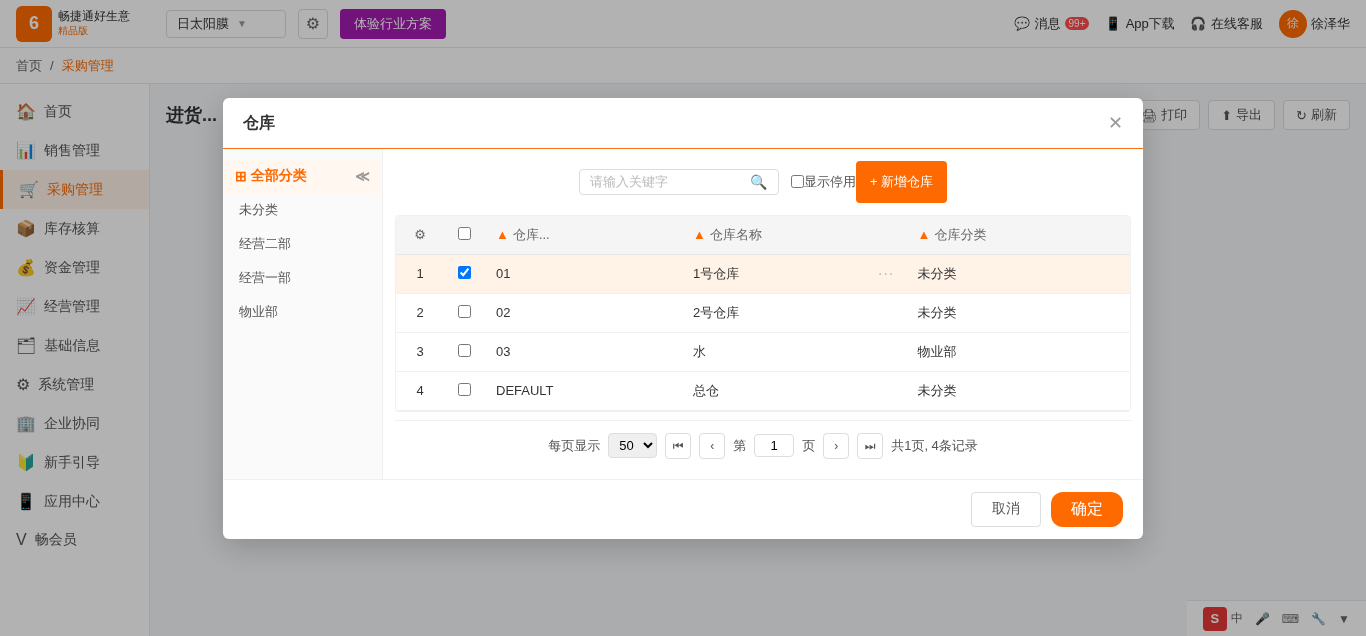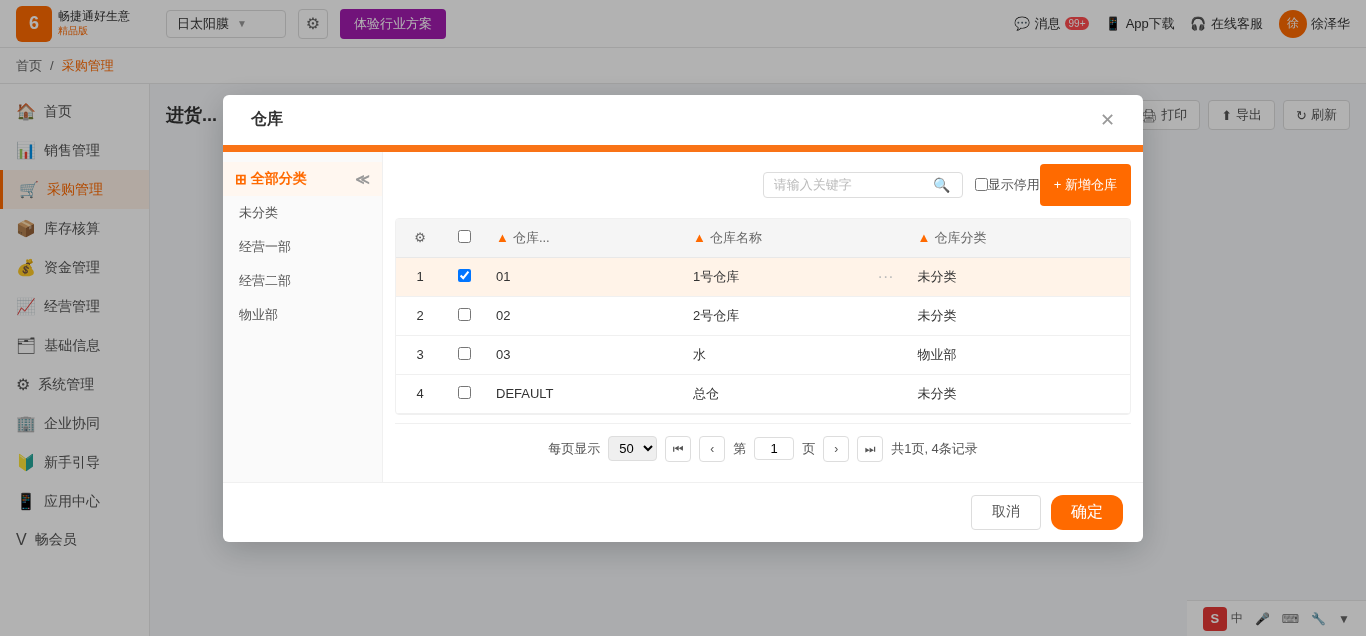--- a/index.html
+++ b/index.html
@@ -187,24 +187,24 @@
       background: #fff;
       border-radius: 6px;
       width: 920px;
       max-height: 560px;
       display: flex;
       flex-direction: column;
       box-shadow: 0 8px 32px rgba(0,0,0,0.2);
     }
     .modal-header {
       display: flex;
-      align-items: flex-start;
+      align-items: flex-end;
       justify-content: space-between;
-      padding: 14px 28px;
-      border-bottom: 7px solid #f97316;
+      padding: 14px 20px;
+      border-bottom: 1px solid #f97316;
     }
     .modal-title { font-size: 16px; font-weight: bold; color: #333; }
     .modal-close { cursor: pointer; font-size: 18px; color: #999; }
     .modal-body {
       display: flex;
       flex: 1;
       overflow: hidden;
     }
 
     
@@ -236,21 +236,21 @@
     
     .modal-content-area {
       flex: 1;
       display: flex;
       flex-direction: column;
       padding: 12px;
     }
     .modal-toolbar {
       display: flex;
       align-items: center;
-      justify-content: flex-end;
+      justify-content: center;
       margin-bottom: 12px;
     }
     .modal-search-area {
       display: flex;
       align-items: center;
       gap: 12px;
     }
     .search-box {
       display: flex;
       align-items: center;
@@ -552,22 +552,22 @@
 
       <div class="modal-sidebar">
         <div class="modal-sidebar-header">
           <div style="display:flex;align-items:center;gap:4px;">
             <span style="color:#ff6a00;">⊞</span>
             <span>全部分类</span>
           </div>
           <span class="modal-sidebar-collapse">≪</span>
         </div>
         <div class="modal-sidebar-item">未分类</div>
+        <div class="modal-sidebar-item">经营二部</div>
         <div class="modal-sidebar-item">经营一部</div>
-        <div class="modal-sidebar-item">经营二部</div>
         <div class="modal-sidebar-item">物业部</div>
       </div>
 
       <div class="modal-content-area">
 
         <div class="modal-toolbar">
           <div class="modal-search-area">
             <div class="search-box">
               <input type="text" placeholder="请输入关键字" style="">
               <span class="search-icon">🔍</span>

